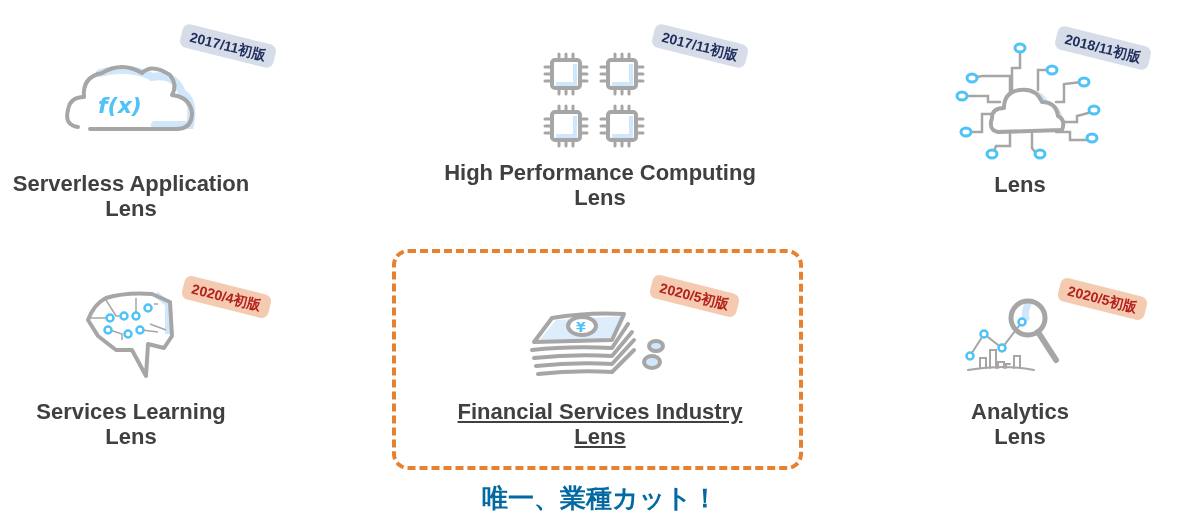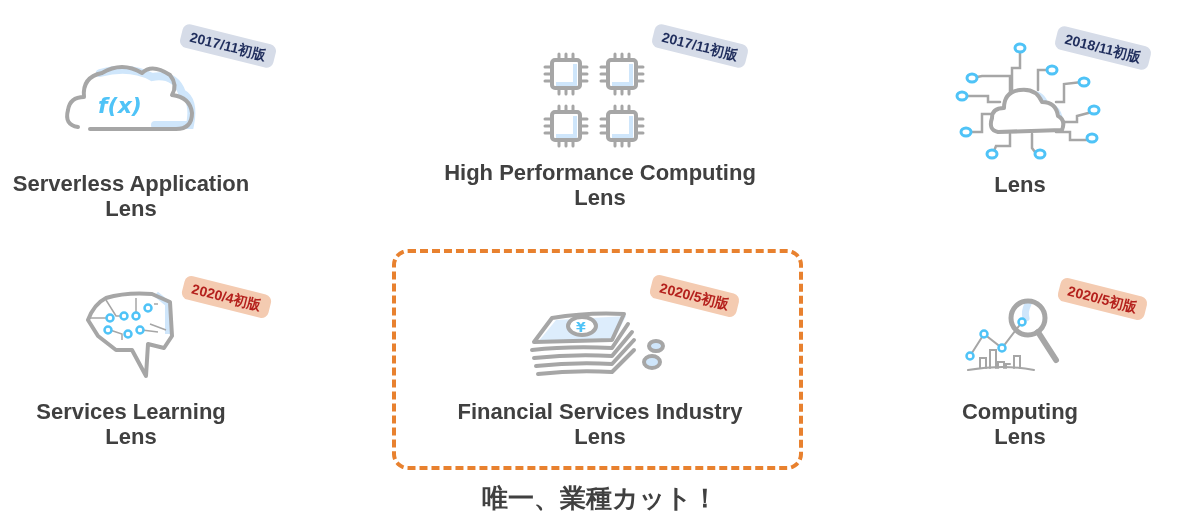--- a/index.html
+++ b/index.html
@@ -19,21 +19,21 @@
   }
   .badge.blue { background: #d6dce8; color: #1f2d5c; }
   .badge.orange { background: #f4cbb1; color: #b4201c; }
 
   .highlight-frame {
     position: absolute; left: 392px; top: 249px; width: 411px; height: 221px;
     border: 4px dashed #e8812f; border-radius: 16px;
   }
   .callout {
     position: absolute; left: 380px; top: 478px; width: 440px; text-align: center;
-    color: #404040; font-weight: bold; font-size: 26px; line-height: 40px;
+    color: #0369a1; font-weight: bold; font-size: 26px; line-height: 40px;
   }
   svg { display: block; }
 </style>
 </head>
 <body>
 
 <div class="lens" style="left:0;top:0;width:300px;height:230px;">
   <div class="icon" style="left:60px;top:55px;font-style:italic;">
     <svg width="140" height="85" viewBox="0 0 140 85">
       <path d="M40 18 Q70 10 92 22 Q115 18 122 38 Q135 45 130 70 L95 70" fill="none" stroke="#cfe6fb" stroke-width="8" stroke-linecap="round"></path>
@@ -143,21 +143,21 @@
         <path d="M8 60 Q46 56 84 58 L106 34"></path>
         <path d="M10 68 Q46 64 84 66 L106 44"></path>
       </g>
       <ellipse cx="54" cy="20" rx="14" ry="9" fill="#ffffff" stroke="#a6a6a6" stroke-width="4"></ellipse>
       <text x="48" y="26" font-size="14" font-weight="bold" fill="#4fc3f7" font-family="DejaVu Sans, sans-serif">¥</text>
       <ellipse cx="128" cy="40" rx="7" ry="5" fill="#cfe6fb" stroke="#a6a6a6" stroke-width="4"></ellipse>
       <ellipse cx="124" cy="56" rx="8" ry="6" fill="#cfe6fb" stroke="#a6a6a6" stroke-width="4"></ellipse>
     </svg>
   </div>
   <div class="badge orange" style="left:250px;top:34px;">2020/5初版</div>
-  <div class="title" style="left:0;width:400px;top:149px;">
+  <div class="title" style="left:0;width:400px;top:149px;text-decoration:underline;">
     <div>Financial Services Industry</div>
     <div>Lens</div>
   </div>
 </div>
 <div class="callout">唯一、業種カット！</div>
 
 <div class="lens" style="left:920px;top:250px;width:280px;height:220px;">
   <div class="icon" style="left:44px;top:48px;">
     <svg width="110" height="80" viewBox="0 0 110 80">
       <g fill="none" stroke="#a6a6a6" stroke-width="2" stroke-linecap="round">
@@ -171,16 +171,16 @@
       <g fill="#ffffff" stroke="#4fc3f7" stroke-width="2.5">
         <circle cx="6" cy="58" r="3.5"></circle>
         <circle cx="20" cy="36" r="3.5"></circle>
         <circle cx="38" cy="50" r="3.5"></circle>
         <circle cx="58" cy="24" r="3.5"></circle>
       </g>
     </svg>
   </div>
   <div class="badge orange" style="left:138px;top:37px;">2020/5初版</div>
   <div class="title" style="left:0;width:200px;top:149px;">
-    <div>Computing</div>
+    <div>Analytics</div>
     <div>Lens</div>
   </div>
 </div>
 
 </body></html>

